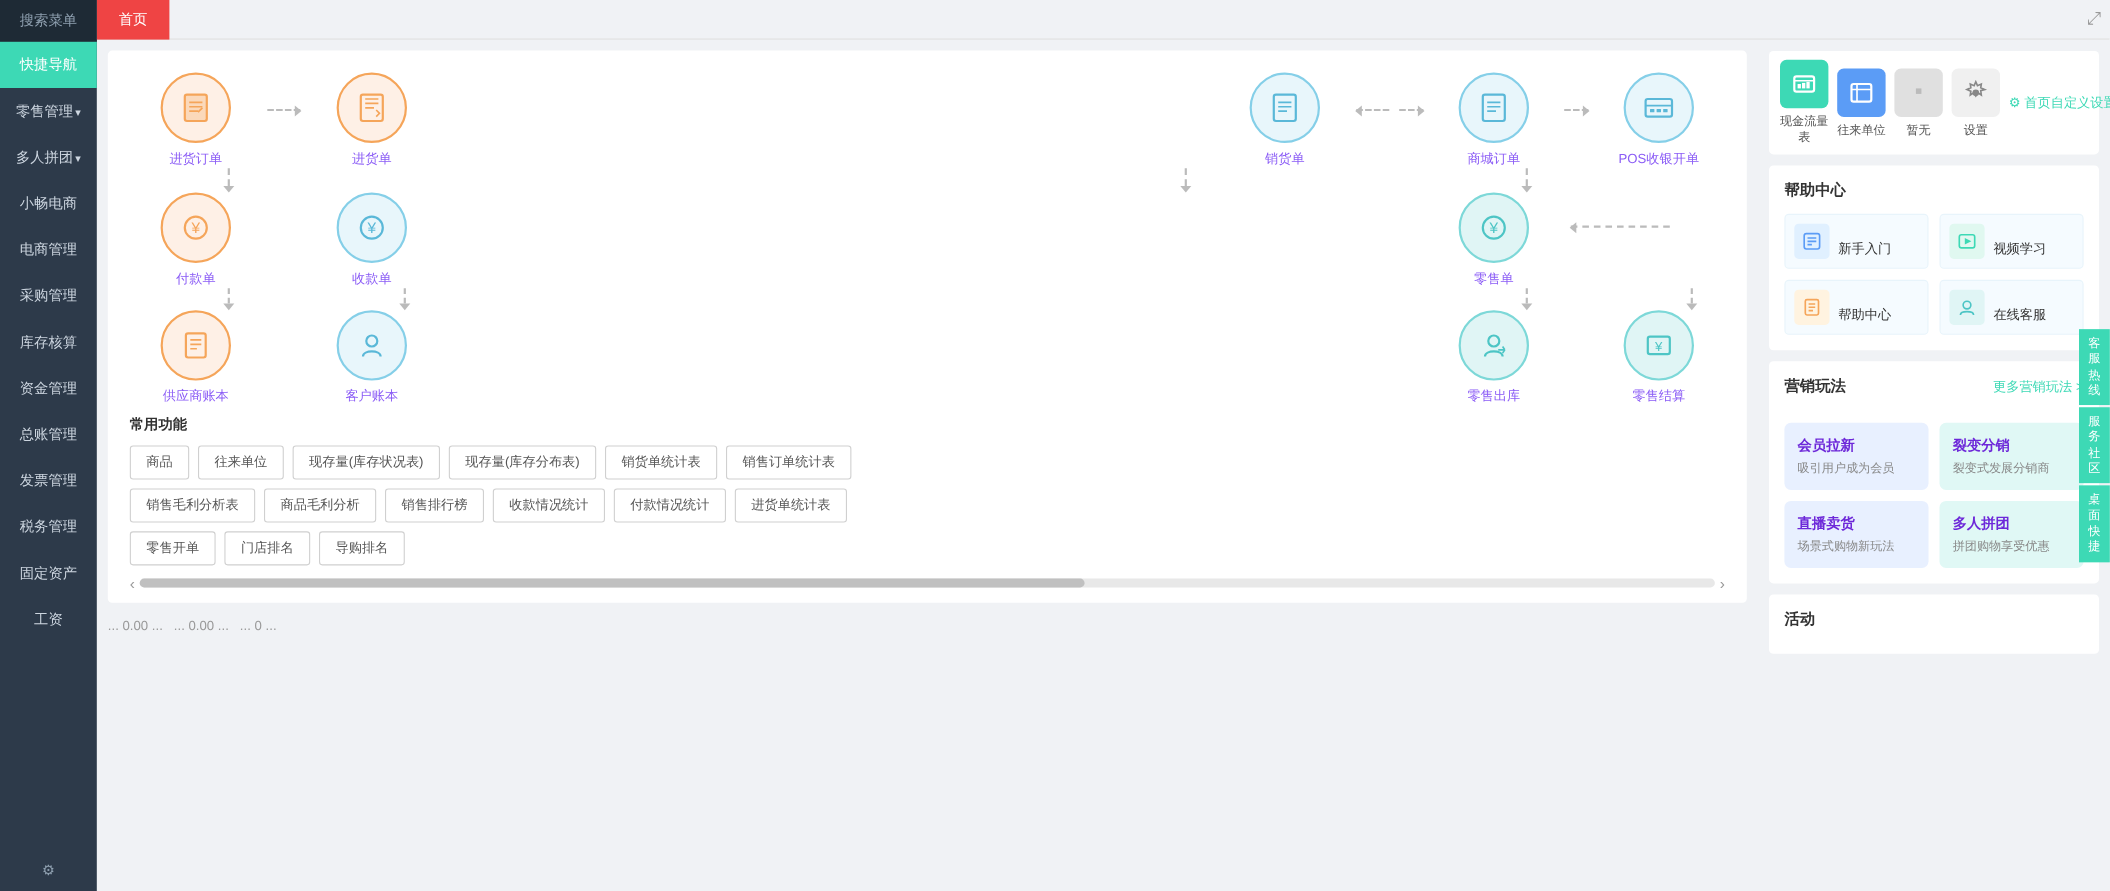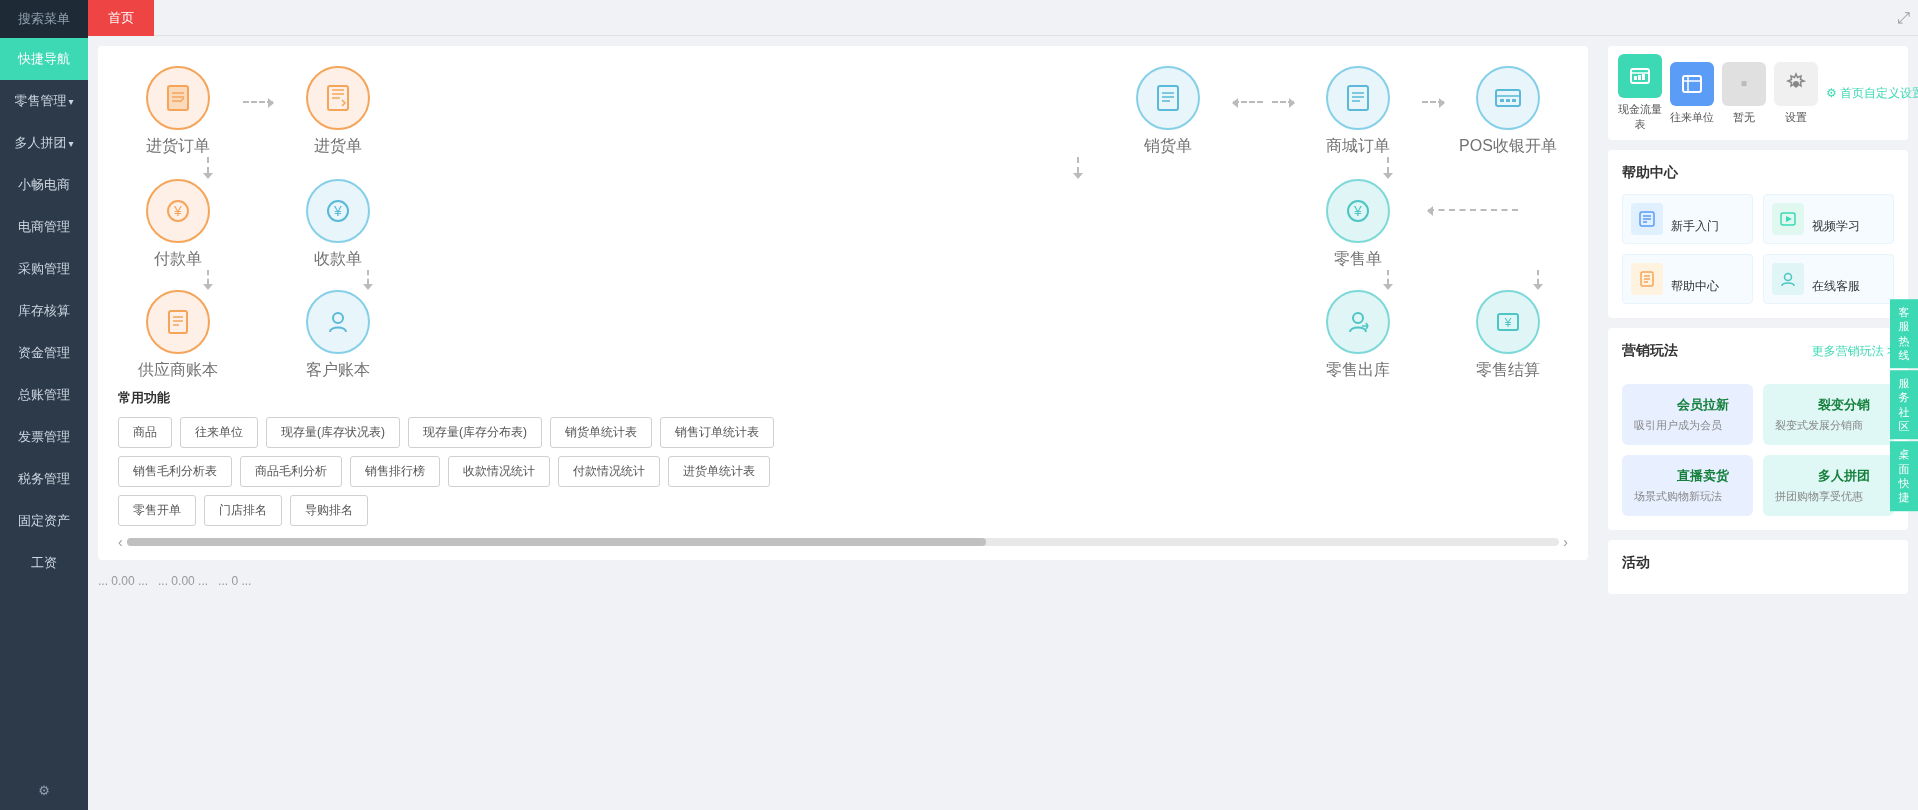--- a/index.html
+++ b/index.html
@@ -134,22 +134,22 @@
       border: 2px solid #85cfe8;
     }
 
     .circle-teal {
       background: #e0f5f5;
       color: #4dc5c5;
       border: 2px solid #7dd8d8;
     }
 
     .flow-label {
-      font-size: 16px;
-      color: #737373;
+      font-size: 12px;
+      color: #8b5cf6;
       text-align: center;
     }
 
     
     .common-functions {
       margin-top: 8px;
     }
     .common-title {
       font-size: 13px;
       color: #333;
@@ -307,21 +307,21 @@
       grid-template-columns: 1fr 1fr;
       gap: 10px;
     }
     .mkt-item {
       border-radius: 6px;
       padding: 12px;
       cursor: pointer;
     }
     .mkt-blue { background: #e8f0ff; }
     .mkt-teal { background: #e0f8f5; }
-    .mkt-title { font-size: 13px; font-weight: bold; color: #15803d; margin-bottom: 4px; margin-left: 43px; }
+    .mkt-title { font-size: 13px; font-weight: bold; color: #6d28d9; margin-bottom: 4px; }
     .mkt-desc { font-size: 11px; color: #888; }
 
     
     .activity-title {
       font-size: 14px;
       font-weight: bold;
       color: #333;
       padding: 0 0 8px 0;
     }
 

